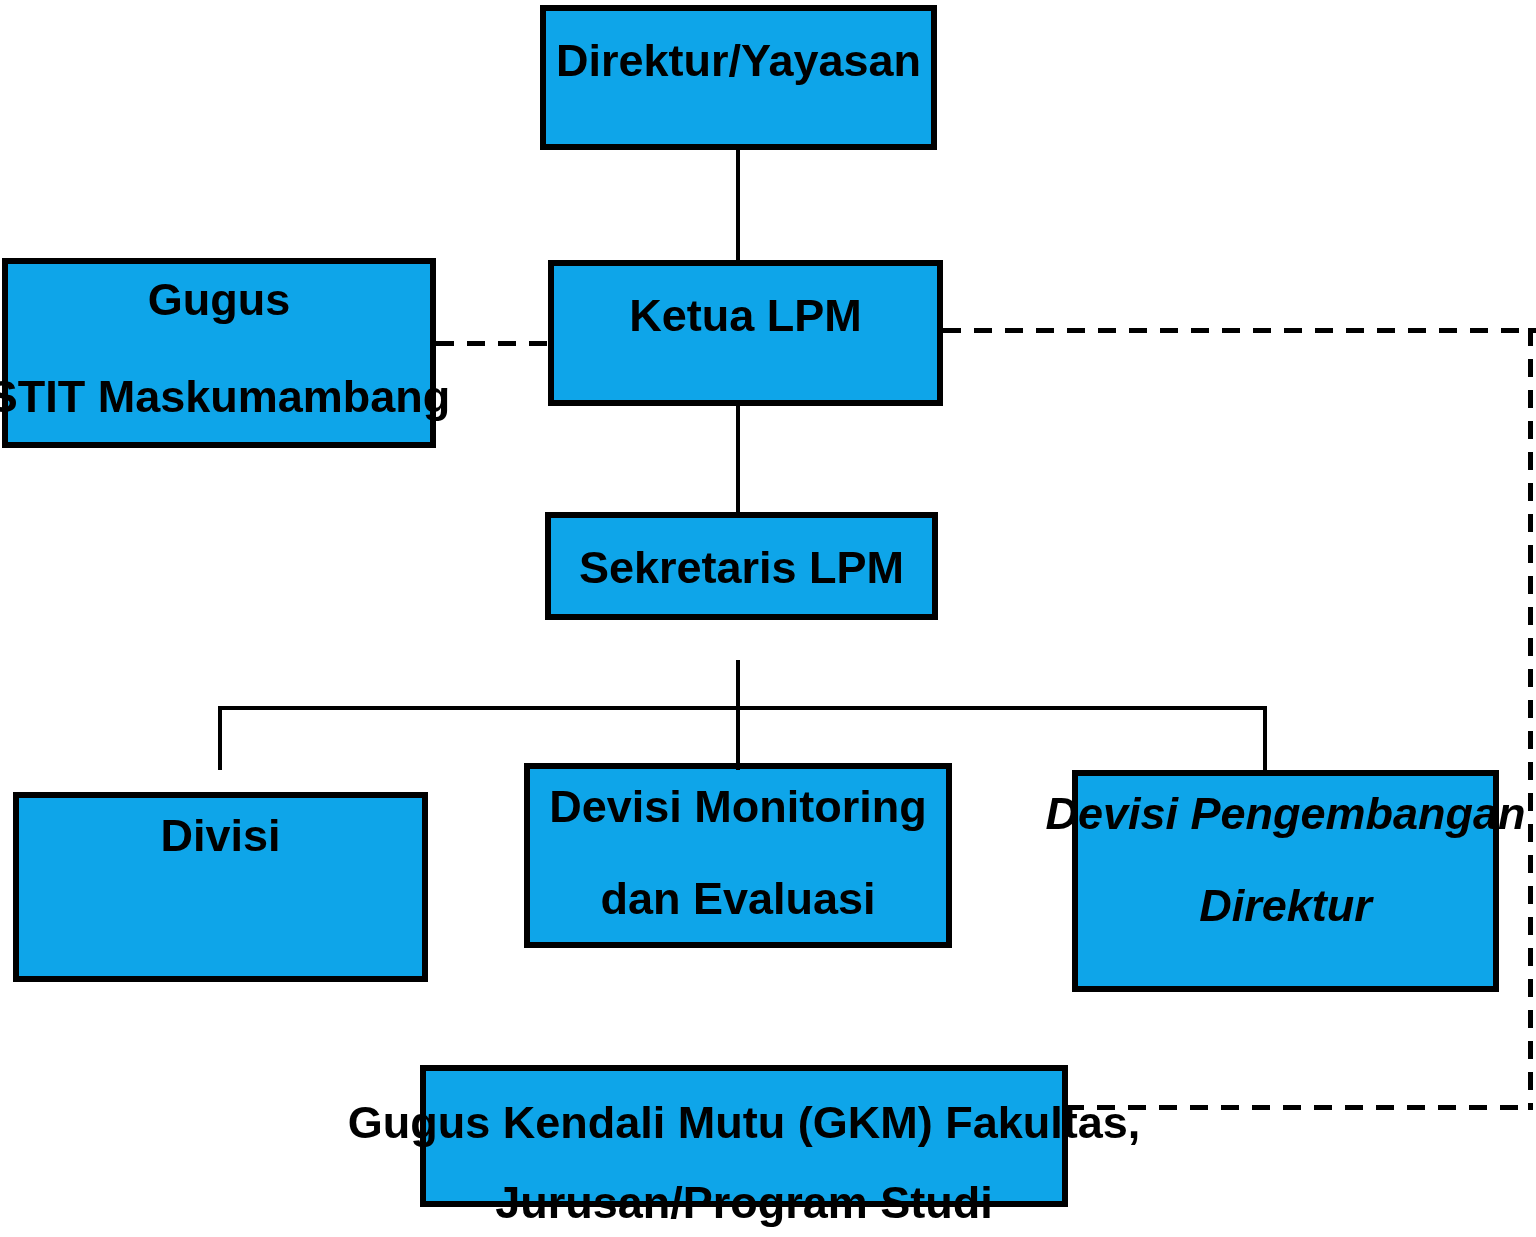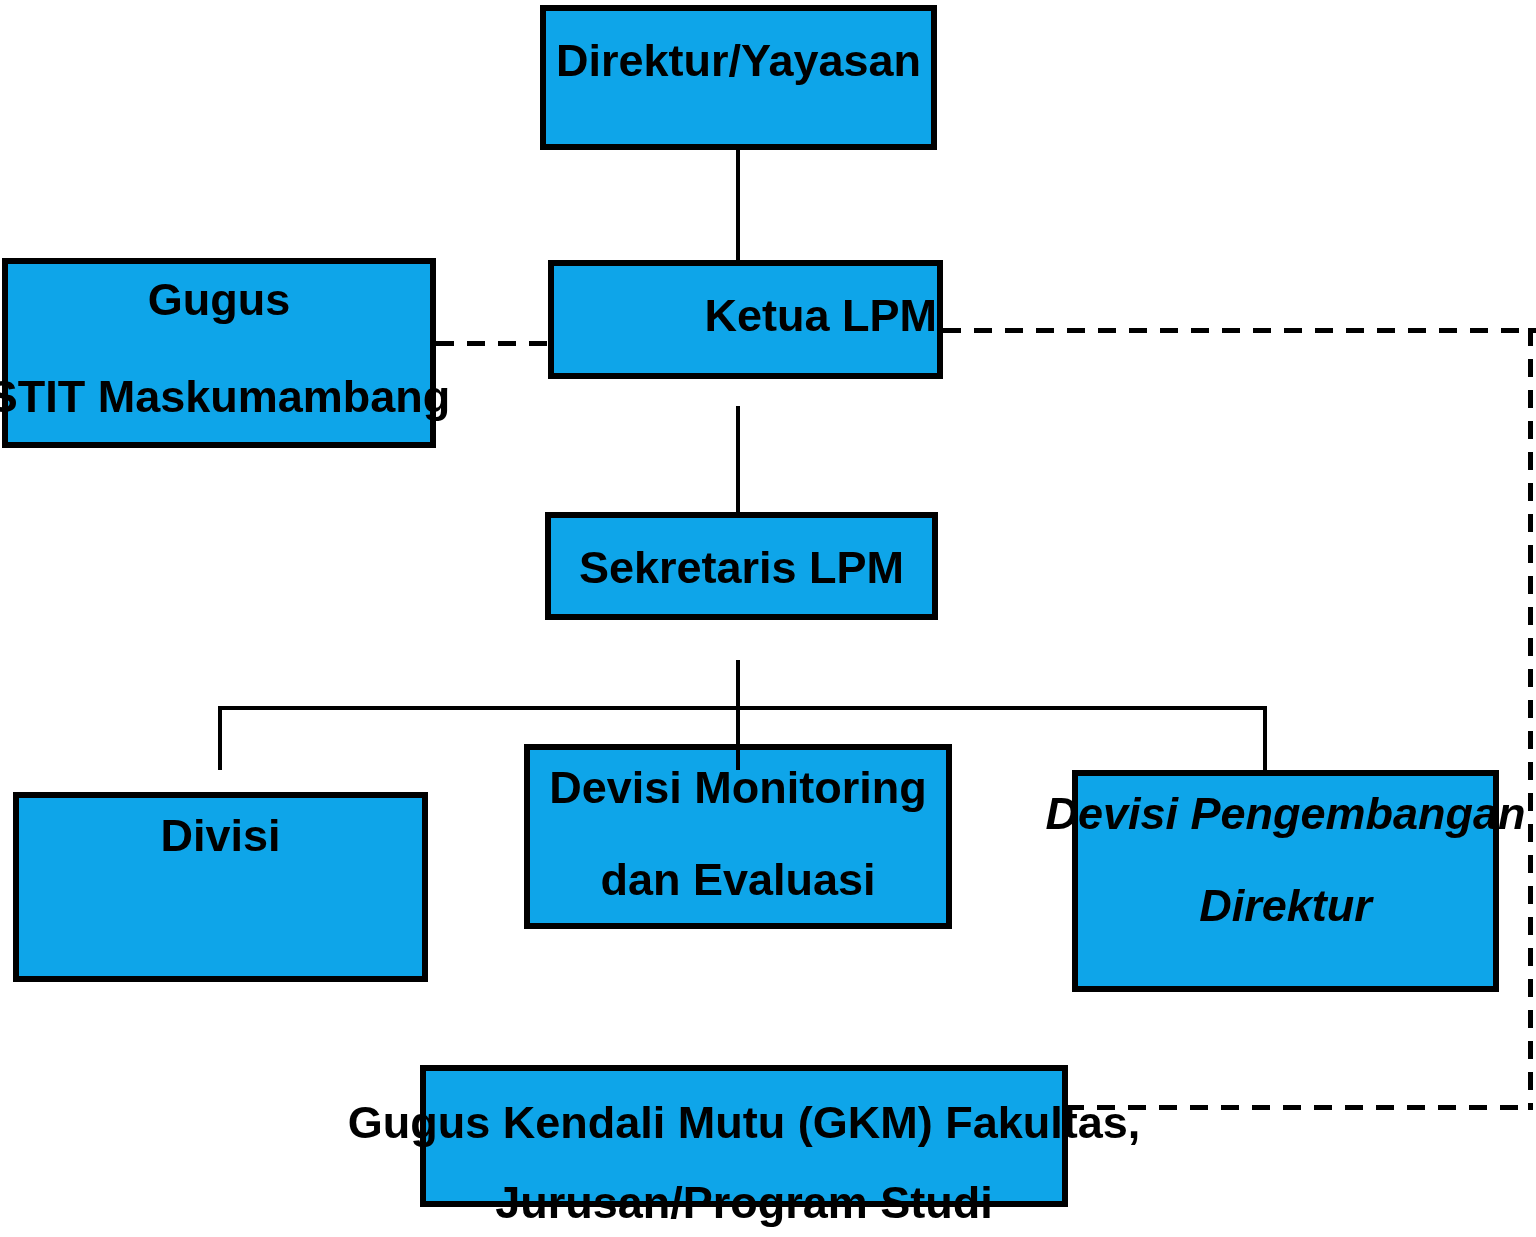--- a/index.html
+++ b/index.html
@@ -70,33 +70,33 @@
 
   <div class="box pad-single" style="left:540px; top:5px; width:397px; height:145px;">
     <div class="line">Direktur/Yayasan</div>
   </div>
 
   <div class="box pad-stit" style="left:2px; top:258px; width:434px; height:190px;">
     <div class="line">Gugus</div>
     <div class="line">STIT Maskumambang</div>
   </div>
 
-  <div class="box pad-single" style="left:548px; top:260px; width:395px; height:119px;align-items:flex-end;">
+  <div class="box pad-single" style="left:548px; top:260px; width:395px; height:146px;">
     <div class="line">Ketua LPM</div>
   </div>
 
   <div class="box pad-single" style="left:545px; top:512px; width:393px; height:108px;">
     <div class="line">Sekretaris LPM</div>
   </div>
 
   <div class="box pad-div" style="left:13px; top:770px; width:415px; height:190px;margin-top:22px;">
     <div class="line">Divisi</div>
   </div>
 
-  <div class="box pad-div" style="left:524px; top:744px; width:428px; height:185px;">
+  <div class="box pad-div" style="left:524px; top:763px; width:428px; height:185px;">
     <div class="line">Devisi Monitoring</div>
     <div class="line">dan Evaluasi</div>
   </div>
 
   <div class="box pad-div" style="left:1072px; top:770px; width:427px; height:222px;font-style:italic;">
     <div class="line">Devisi Pengembangan</div>
     <div class="line">Direktur</div>
   </div>
 
   <div class="box pad-gkm" style="left:420px; top:1032px; width:648px; height:142px;margin-top:33px;">

